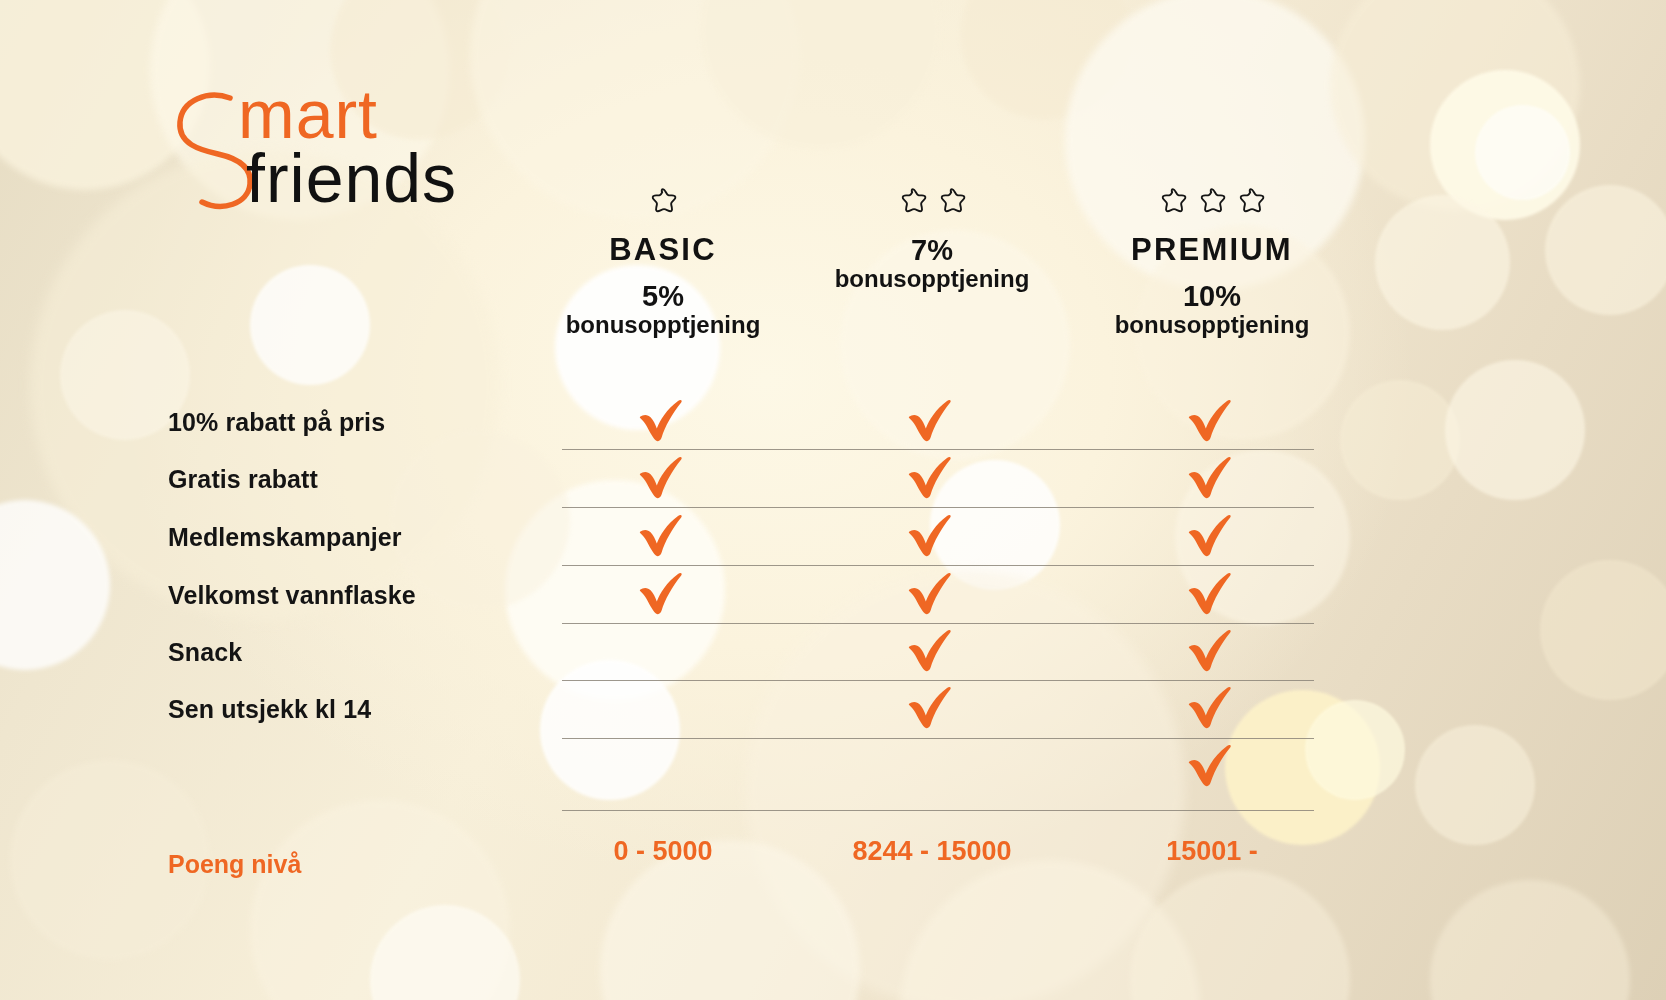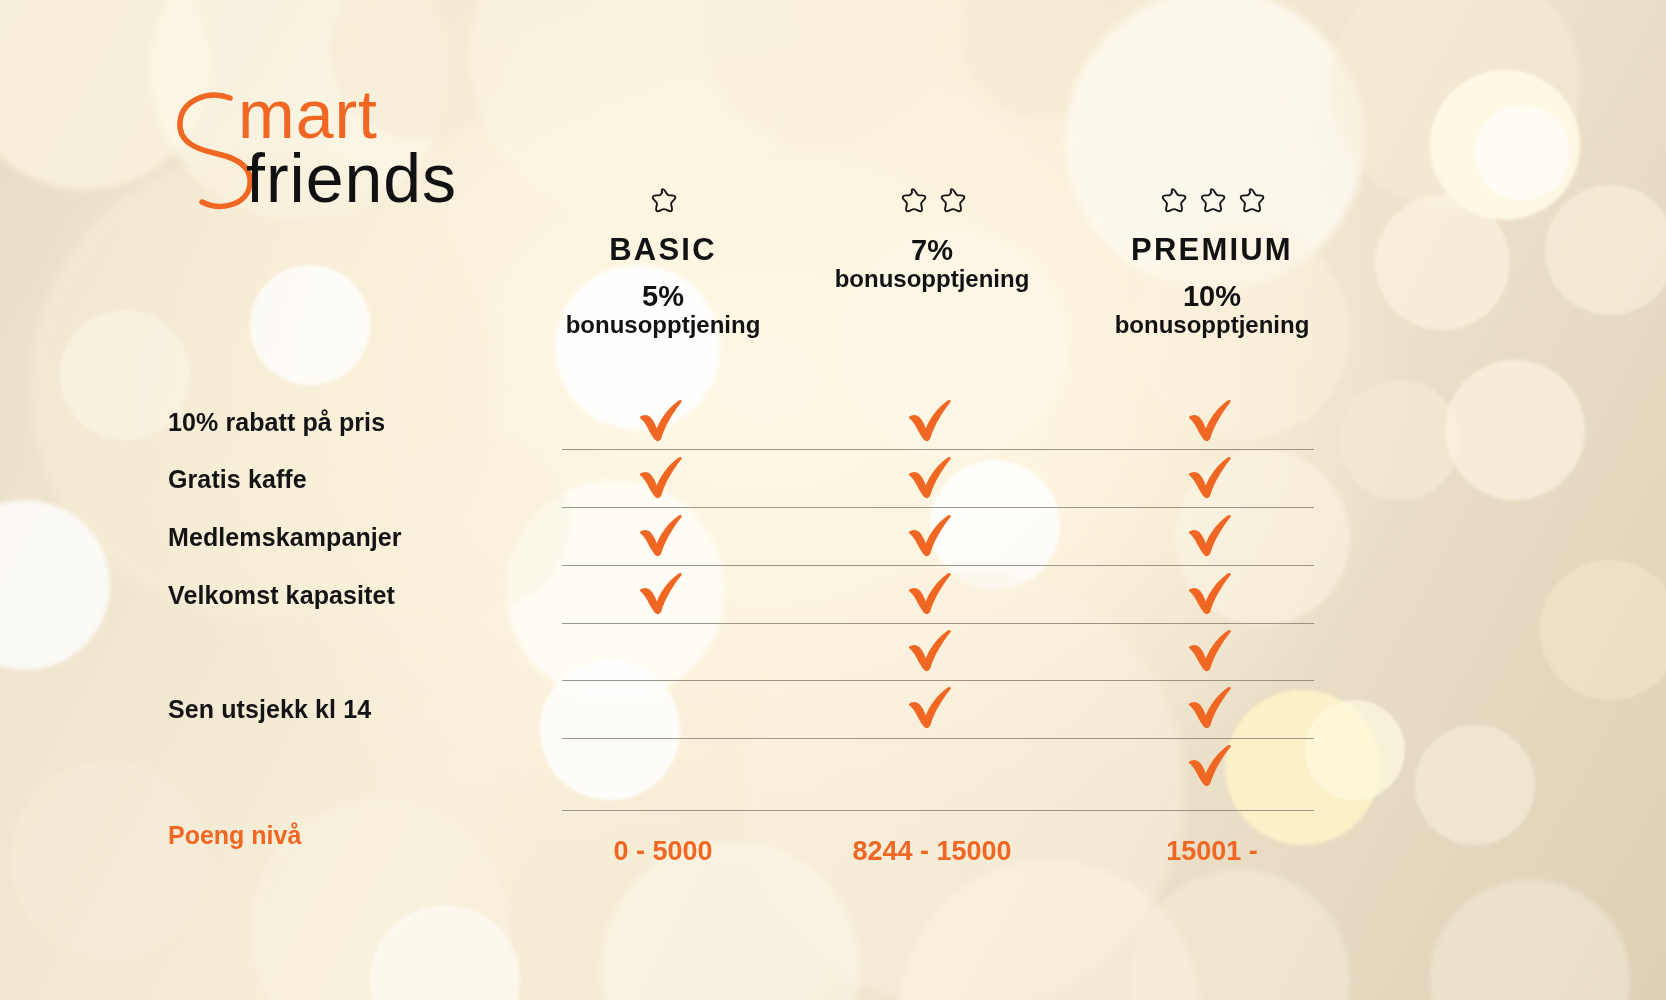--- a/index.html
+++ b/index.html
@@ -252,21 +252,21 @@
         <div class="row-line" style="top: 433px;"></div>
         <div class="check" style="left: 663px; top: 407px;"><svg width="50" height="46" viewBox="0 0 50 46">
             <path d="M4.5 17.5 C7.5 16.2 10.6 17.2 12.8 19.6 C15.3 22.3 17.2 26.2 18.8 30.6 C22.0 22.0 28.8 11.2 40.0 3.0 C42.4 1.2 44.8 2.0 43.2 4.6 C34.0 16.0 27.0 28.6 23.6 39.6 C22.6 42.9 20.0 44.2 17.6 42.2 C14.2 39.4 11.0 32.0 7.2 25.8 C5.6 23.2 3.6 21.2 2.4 20.2 C1.0 19.0 2.2 18.5 4.5 17.5 Z" fill="#ef6723"></path>
           </svg></div>
         <div class="check" style="left: 932px; top: 407px;"><svg width="50" height="46" viewBox="0 0 50 46">
             <path d="M4.5 17.5 C7.5 16.2 10.6 17.2 12.8 19.6 C15.3 22.3 17.2 26.2 18.8 30.6 C22.0 22.0 28.8 11.2 40.0 3.0 C42.4 1.2 44.8 2.0 43.2 4.6 C34.0 16.0 27.0 28.6 23.6 39.6 C22.6 42.9 20.0 44.2 17.6 42.2 C14.2 39.4 11.0 32.0 7.2 25.8 C5.6 23.2 3.6 21.2 2.4 20.2 C1.0 19.0 2.2 18.5 4.5 17.5 Z" fill="#ef6723"></path>
           </svg></div>
         <div class="check" style="left: 1212px; top: 407px;"><svg width="50" height="46" viewBox="0 0 50 46">
             <path d="M4.5 17.5 C7.5 16.2 10.6 17.2 12.8 19.6 C15.3 22.3 17.2 26.2 18.8 30.6 C22.0 22.0 28.8 11.2 40.0 3.0 C42.4 1.2 44.8 2.0 43.2 4.6 C34.0 16.0 27.0 28.6 23.6 39.6 C22.6 42.9 20.0 44.2 17.6 42.2 C14.2 39.4 11.0 32.0 7.2 25.8 C5.6 23.2 3.6 21.2 2.4 20.2 C1.0 19.0 2.2 18.5 4.5 17.5 Z" fill="#ef6723"></path>
           </svg></div>
-        <div class="row-label" style="top: 448px;">Gratis kaffe</div>
+        <div class="row-label" style="top: 448px;">Gratis rabatt</div>
         <div class="row-line" style="top: 491px;"></div>
         <div class="check" style="left: 663px; top: 464px;"><svg width="50" height="46" viewBox="0 0 50 46">
             <path d="M4.5 17.5 C7.5 16.2 10.6 17.2 12.8 19.6 C15.3 22.3 17.2 26.2 18.8 30.6 C22.0 22.0 28.8 11.2 40.0 3.0 C42.4 1.2 44.8 2.0 43.2 4.6 C34.0 16.0 27.0 28.6 23.6 39.6 C22.6 42.9 20.0 44.2 17.6 42.2 C14.2 39.4 11.0 32.0 7.2 25.8 C5.6 23.2 3.6 21.2 2.4 20.2 C1.0 19.0 2.2 18.5 4.5 17.5 Z" fill="#ef6723"></path>
           </svg></div>
         <div class="check" style="left: 932px; top: 464px;"><svg width="50" height="46" viewBox="0 0 50 46">
             <path d="M4.5 17.5 C7.5 16.2 10.6 17.2 12.8 19.6 C15.3 22.3 17.2 26.2 18.8 30.6 C22.0 22.0 28.8 11.2 40.0 3.0 C42.4 1.2 44.8 2.0 43.2 4.6 C34.0 16.0 27.0 28.6 23.6 39.6 C22.6 42.9 20.0 44.2 17.6 42.2 C14.2 39.4 11.0 32.0 7.2 25.8 C5.6 23.2 3.6 21.2 2.4 20.2 C1.0 19.0 2.2 18.5 4.5 17.5 Z" fill="#ef6723"></path>
           </svg></div>
         <div class="check" style="left: 1212px; top: 464px;"><svg width="50" height="46" viewBox="0 0 50 46">
             <path d="M4.5 17.5 C7.5 16.2 10.6 17.2 12.8 19.6 C15.3 22.3 17.2 26.2 18.8 30.6 C22.0 22.0 28.8 11.2 40.0 3.0 C42.4 1.2 44.8 2.0 43.2 4.6 C34.0 16.0 27.0 28.6 23.6 39.6 C22.6 42.9 20.0 44.2 17.6 42.2 C14.2 39.4 11.0 32.0 7.2 25.8 C5.6 23.2 3.6 21.2 2.4 20.2 C1.0 19.0 2.2 18.5 4.5 17.5 Z" fill="#ef6723"></path>
           </svg></div>
@@ -274,31 +274,32 @@
         <div class="row-line" style="top: 549px;"></div>
         <div class="check" style="left: 663px; top: 522px;"><svg width="50" height="46" viewBox="0 0 50 46">
             <path d="M4.5 17.5 C7.5 16.2 10.6 17.2 12.8 19.6 C15.3 22.3 17.2 26.2 18.8 30.6 C22.0 22.0 28.8 11.2 40.0 3.0 C42.4 1.2 44.8 2.0 43.2 4.6 C34.0 16.0 27.0 28.6 23.6 39.6 C22.6 42.9 20.0 44.2 17.6 42.2 C14.2 39.4 11.0 32.0 7.2 25.8 C5.6 23.2 3.6 21.2 2.4 20.2 C1.0 19.0 2.2 18.5 4.5 17.5 Z" fill="#ef6723"></path>
           </svg></div>
         <div class="check" style="left: 932px; top: 522px;"><svg width="50" height="46" viewBox="0 0 50 46">
             <path d="M4.5 17.5 C7.5 16.2 10.6 17.2 12.8 19.6 C15.3 22.3 17.2 26.2 18.8 30.6 C22.0 22.0 28.8 11.2 40.0 3.0 C42.4 1.2 44.8 2.0 43.2 4.6 C34.0 16.0 27.0 28.6 23.6 39.6 C22.6 42.9 20.0 44.2 17.6 42.2 C14.2 39.4 11.0 32.0 7.2 25.8 C5.6 23.2 3.6 21.2 2.4 20.2 C1.0 19.0 2.2 18.5 4.5 17.5 Z" fill="#ef6723"></path>
           </svg></div>
         <div class="check" style="left: 1212px; top: 522px;"><svg width="50" height="46" viewBox="0 0 50 46">
             <path d="M4.5 17.5 C7.5 16.2 10.6 17.2 12.8 19.6 C15.3 22.3 17.2 26.2 18.8 30.6 C22.0 22.0 28.8 11.2 40.0 3.0 C42.4 1.2 44.8 2.0 43.2 4.6 C34.0 16.0 27.0 28.6 23.6 39.6 C22.6 42.9 20.0 44.2 17.6 42.2 C14.2 39.4 11.0 32.0 7.2 25.8 C5.6 23.2 3.6 21.2 2.4 20.2 C1.0 19.0 2.2 18.5 4.5 17.5 Z" fill="#ef6723"></path>
           </svg></div>
-        <div class="row-label" style="top: 564px;">Velkomst kapasitet</div>
+        <div class="row-label" style="top: 564px;">Velkomst vannflaske</div>
         <div class="row-line" style="top: 607px;"></div>
         <div class="check" style="left: 663px; top: 580px;"><svg width="50" height="46" viewBox="0 0 50 46">
             <path d="M4.5 17.5 C7.5 16.2 10.6 17.2 12.8 19.6 C15.3 22.3 17.2 26.2 18.8 30.6 C22.0 22.0 28.8 11.2 40.0 3.0 C42.4 1.2 44.8 2.0 43.2 4.6 C34.0 16.0 27.0 28.6 23.6 39.6 C22.6 42.9 20.0 44.2 17.6 42.2 C14.2 39.4 11.0 32.0 7.2 25.8 C5.6 23.2 3.6 21.2 2.4 20.2 C1.0 19.0 2.2 18.5 4.5 17.5 Z" fill="#ef6723"></path>
           </svg></div>
         <div class="check" style="left: 932px; top: 580px;"><svg width="50" height="46" viewBox="0 0 50 46">
             <path d="M4.5 17.5 C7.5 16.2 10.6 17.2 12.8 19.6 C15.3 22.3 17.2 26.2 18.8 30.6 C22.0 22.0 28.8 11.2 40.0 3.0 C42.4 1.2 44.8 2.0 43.2 4.6 C34.0 16.0 27.0 28.6 23.6 39.6 C22.6 42.9 20.0 44.2 17.6 42.2 C14.2 39.4 11.0 32.0 7.2 25.8 C5.6 23.2 3.6 21.2 2.4 20.2 C1.0 19.0 2.2 18.5 4.5 17.5 Z" fill="#ef6723"></path>
           </svg></div>
         <div class="check" style="left: 1212px; top: 580px;"><svg width="50" height="46" viewBox="0 0 50 46">
             <path d="M4.5 17.5 C7.5 16.2 10.6 17.2 12.8 19.6 C15.3 22.3 17.2 26.2 18.8 30.6 C22.0 22.0 28.8 11.2 40.0 3.0 C42.4 1.2 44.8 2.0 43.2 4.6 C34.0 16.0 27.0 28.6 23.6 39.6 C22.6 42.9 20.0 44.2 17.6 42.2 C14.2 39.4 11.0 32.0 7.2 25.8 C5.6 23.2 3.6 21.2 2.4 20.2 C1.0 19.0 2.2 18.5 4.5 17.5 Z" fill="#ef6723"></path>
           </svg></div>
+        <div class="row-label" style="top: 621px;">Snack</div>
         <div class="row-line" style="top: 664px;"></div>
         <div class="check" style="left: 932px; top: 637px;"><svg width="50" height="46" viewBox="0 0 50 46">
             <path d="M4.5 17.5 C7.5 16.2 10.6 17.2 12.8 19.6 C15.3 22.3 17.2 26.2 18.8 30.6 C22.0 22.0 28.8 11.2 40.0 3.0 C42.4 1.2 44.8 2.0 43.2 4.6 C34.0 16.0 27.0 28.6 23.6 39.6 C22.6 42.9 20.0 44.2 17.6 42.2 C14.2 39.4 11.0 32.0 7.2 25.8 C5.6 23.2 3.6 21.2 2.4 20.2 C1.0 19.0 2.2 18.5 4.5 17.5 Z" fill="#ef6723"></path>
           </svg></div>
         <div class="check" style="left: 1212px; top: 637px;"><svg width="50" height="46" viewBox="0 0 50 46">
             <path d="M4.5 17.5 C7.5 16.2 10.6 17.2 12.8 19.6 C15.3 22.3 17.2 26.2 18.8 30.6 C22.0 22.0 28.8 11.2 40.0 3.0 C42.4 1.2 44.8 2.0 43.2 4.6 C34.0 16.0 27.0 28.6 23.6 39.6 C22.6 42.9 20.0 44.2 17.6 42.2 C14.2 39.4 11.0 32.0 7.2 25.8 C5.6 23.2 3.6 21.2 2.4 20.2 C1.0 19.0 2.2 18.5 4.5 17.5 Z" fill="#ef6723"></path>
           </svg></div>
         <div class="row-label" style="top: 678px;">Sen utsjekk kl 14</div>
         <div class="row-line" style="top: 722px;"></div>
         <div class="check" style="left: 932px; top: 694px;"><svg width="50" height="46" viewBox="0 0 50 46">
@@ -306,21 +307,21 @@
           </svg></div>
         <div class="check" style="left: 1212px; top: 694px;"><svg width="50" height="46" viewBox="0 0 50 46">
             <path d="M4.5 17.5 C7.5 16.2 10.6 17.2 12.8 19.6 C15.3 22.3 17.2 26.2 18.8 30.6 C22.0 22.0 28.8 11.2 40.0 3.0 C42.4 1.2 44.8 2.0 43.2 4.6 C34.0 16.0 27.0 28.6 23.6 39.6 C22.6 42.9 20.0 44.2 17.6 42.2 C14.2 39.4 11.0 32.0 7.2 25.8 C5.6 23.2 3.6 21.2 2.4 20.2 C1.0 19.0 2.2 18.5 4.5 17.5 Z" fill="#ef6723"></path>
           </svg></div>
         <div class="row-line" style="top: 794px;"></div>
         <div class="check" style="left: 1212px; top: 752px;"><svg width="50" height="46" viewBox="0 0 50 46">
             <path d="M4.5 17.5 C7.5 16.2 10.6 17.2 12.8 19.6 C15.3 22.3 17.2 26.2 18.8 30.6 C22.0 22.0 28.8 11.2 40.0 3.0 C42.4 1.2 44.8 2.0 43.2 4.6 C34.0 16.0 27.0 28.6 23.6 39.6 C22.6 42.9 20.0 44.2 17.6 42.2 C14.2 39.4 11.0 32.0 7.2 25.8 C5.6 23.2 3.6 21.2 2.4 20.2 C1.0 19.0 2.2 18.5 4.5 17.5 Z" fill="#ef6723"></path>
           </svg></div>
       </div>
 
-    <div id="points-label" style="top: 821px;">Poeng nivå</div>
+    <div id="points-label" style="top: 850px;">Poeng nivå</div>
     <div id="points-values">
         <div class="points-val" style="left: 663px; top: 836px;">0 - 5000</div>
         <div class="points-val" style="left: 932px; top: 836px;">8244 - 15000</div>
         <div class="points-val" style="left: 1212px; top: 836px;">15001 -</div>
       </div>
 
   </div>
 </div>
 
 </body></html>

